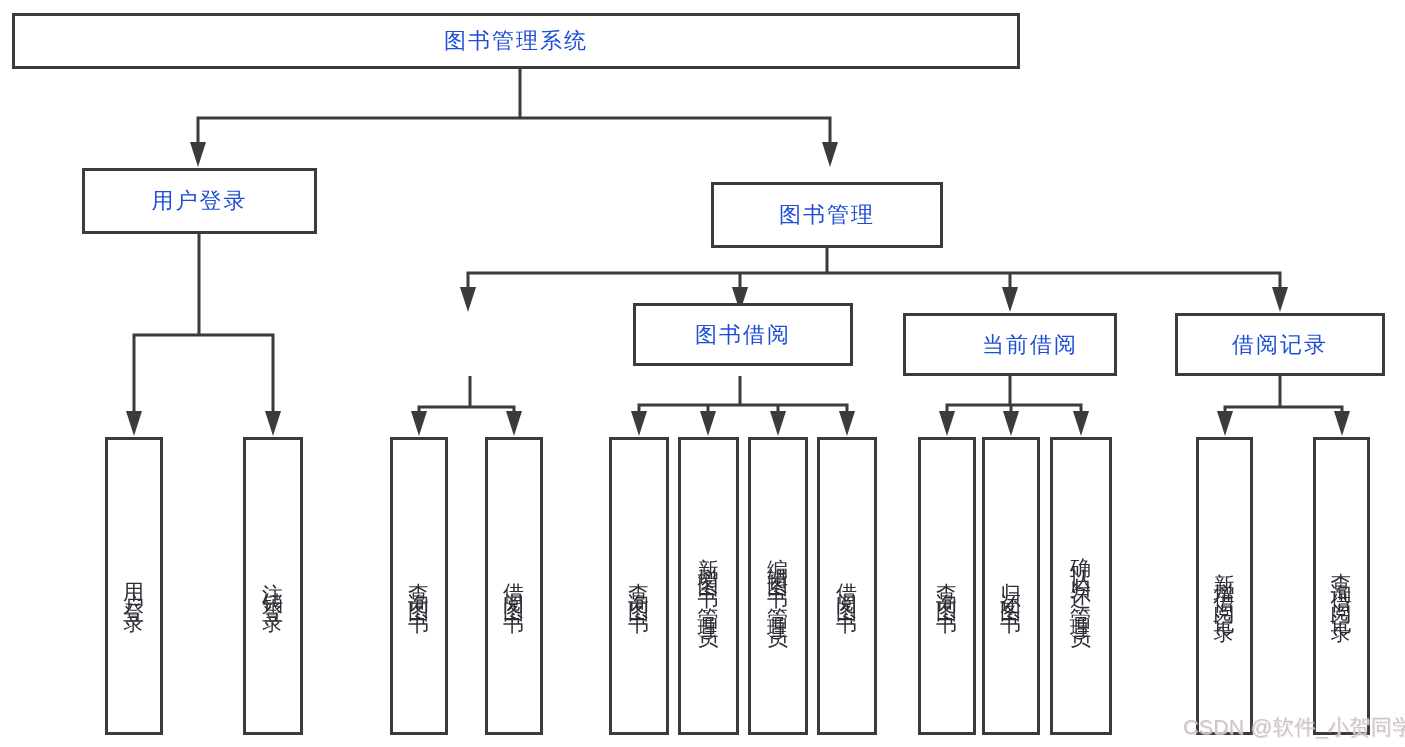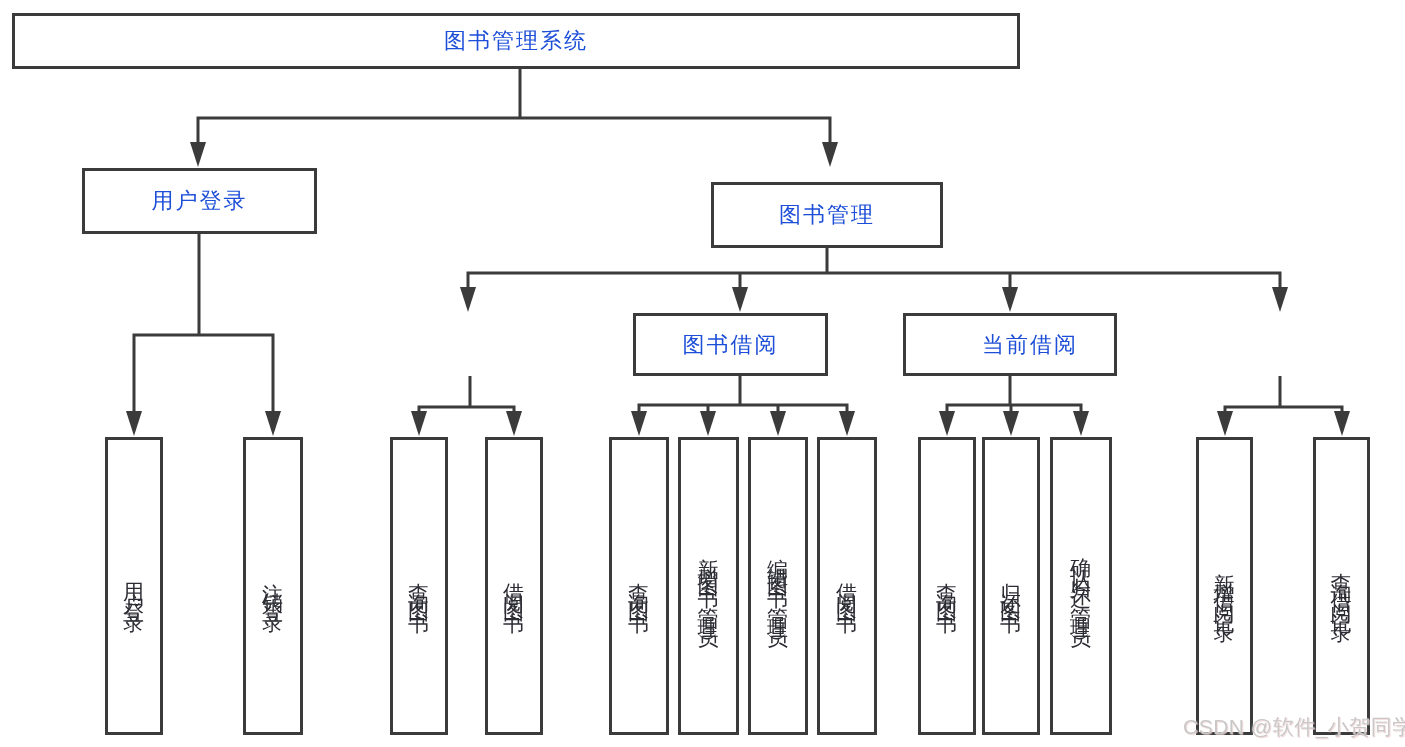--- a/index.html
+++ b/index.html
@@ -112,25 +112,28 @@
     <span class="hlabel">图书管理系统</span>
   </div>
 
   <div class="node" style="left:82px; top:168px; width:235px; height:66px;">
     <span class="hlabel">用户登录</span>
   </div>
   <div class="node" style="left:711px; top:176px; width:232px; height:66px;margin-top:6px;">
     <span class="hlabel">图书管理</span>
   </div>
 
-  <div class="node" style="left:633px; top:313px; width:195px; height:63px;">
+  <div class="node" style="left:633px; top:303px; width:220px; height:63px;">
     <span class="hlabel">图书借阅</span>
   </div>
   <div class="node" style="left:903px; top:313px; width:214px; height:63px;padding-left:40px;">
     <span class="hlabel">当前借阅</span>
+  </div>
+  <div class="node" style="left:1175px; top:313px; width:210px; height:63px;">
+    <span class="hlabel">借阅记录</span>
   </div>
 
   <div class="node leaf" style="left:105px; width:58px;">
     <span class="vlabel">用户登录</span>
   </div>
   <div class="node leaf" style="left:243px; width:60px;">
     <span class="vlabel">注销登录</span>
   </div>
 
   <div class="node leaf" style="left:390px; width:58px;">

